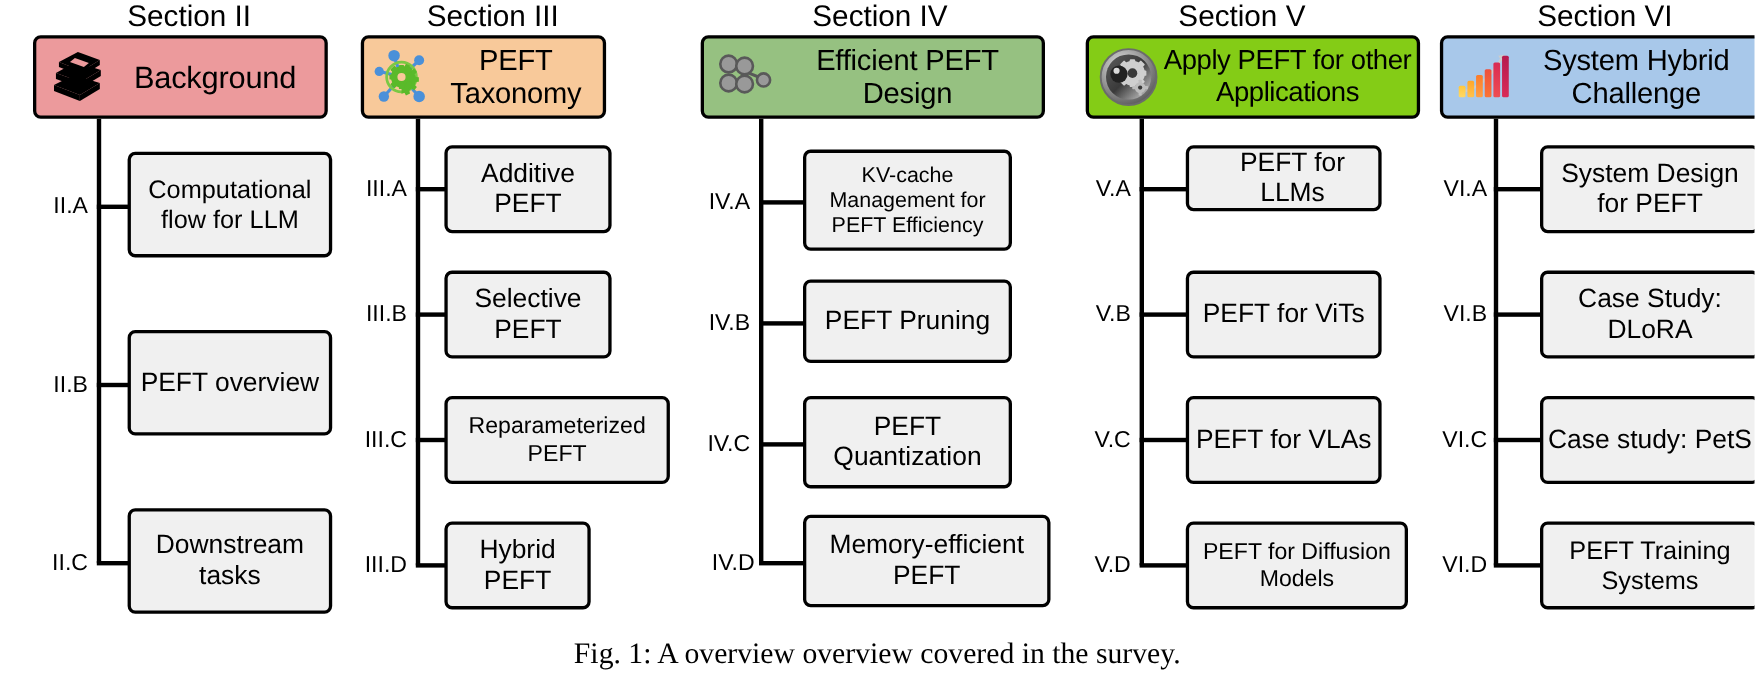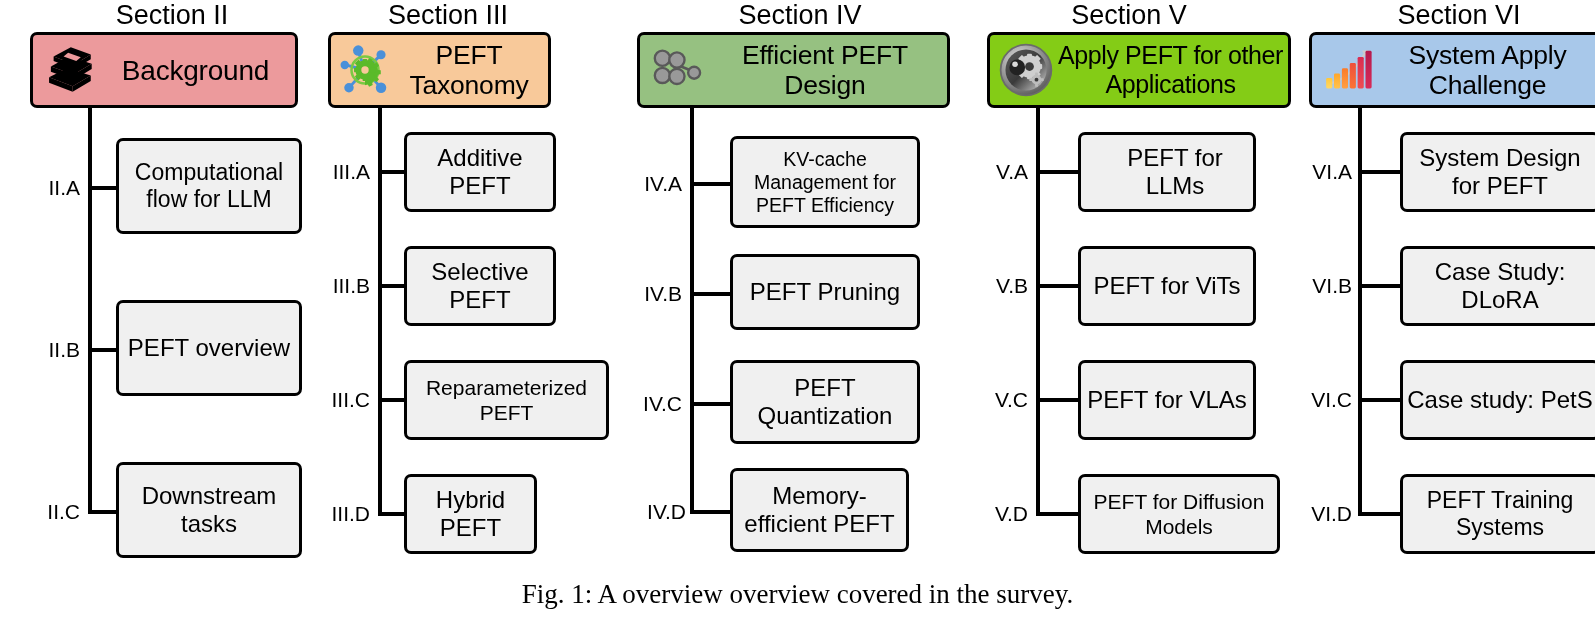--- a/index.html
+++ b/index.html
@@ -302,21 +302,21 @@
         </div>
 
         <div class="branch" style="left:60px; top:294px; width:42px;"></div>
         <div class="sub-label" style="left:0px; top:296px; width:52px;">IV.C</div>
         <div class="sub-box" style="left:100px; top:252px; width:190px; height:84px;">
           <span>PEFT Quantization</span>
         </div>
 
         <div class="branch" style="left:60px; top:402px; width:42px;"></div>
         <div class="sub-label" style="left:4px; top:404px; width:52px;">IV.D</div>
-        <div class="sub-box" style="left:100px; top:360px; width:179px; height:84px;align-items:center;">
+        <div class="sub-box" style="left:100px; top:360px; width:225px; height:84px;align-items:center;">
           <span>Memory-efficient PEFT</span>
         </div>
       </div>
     </div>
 
     <div class="column" style="width:330px; margin-left:-6px;">
       <div class="section-title">Section V</div>
 
       <div class="header-box" style="background:#84cc16; width:304px; margin-left:23px;">
         <div class="header-icon">
@@ -361,21 +361,21 @@
           </svg>
         </div>
         <div class="header-label tight">Apply PEFT for other Applications</div>
       </div>
 
       <div class="tree">
         <div class="trunk" style="left:72px; top:0px; height:406px;"></div>
 
         <div class="branch" style="left:72px; top:62px; width:44px;"></div>
         <div class="sub-label" style="left:14px; top:64px; width:50px;">V.A</div>
-        <div class="sub-box" style="left:114px; top:24px; width:178px; height:80px;padding-left:20px;">
+        <div class="sub-box" style="left:114px; top:24px; width:178px; height:60px;padding-left:20px;">
           <span>PEFT for LLMs</span>
         </div>
 
         <div class="branch" style="left:72px; top:176px; width:44px;"></div>
         <div class="sub-label" style="left:14px; top:178px; width:50px;">V.B</div>
         <div class="sub-box" style="left:114px; top:138px; width:178px; height:80px;">
           <span>PEFT for ViTs</span>
         </div>
 
         <div class="branch" style="left:72px; top:290px; width:44px;"></div>
@@ -427,21 +427,21 @@
             <path d="M8 48 C 22 46, 38 36, 52 12" fill="none" stroke="#cccccc" stroke-width="2.6"></path>
             <path d="M48 10 L55 9 L52 16 Z" fill="#cccccc"></path>
             <rect x="7" y="41" width="7" height="12" rx="1.6" fill="url(#b1)"></rect>
             <rect x="16" y="36" width="7" height="17" rx="1.6" fill="url(#b2)"></rect>
             <rect x="25" y="30" width="7" height="23" rx="1.6" fill="url(#b3)"></rect>
             <rect x="34" y="24" width="7" height="29" rx="1.6" fill="url(#b4)"></rect>
             <rect x="43" y="17" width="7" height="36" rx="1.6" fill="url(#b5)"></rect>
             <rect x="52" y="10" width="7" height="43" rx="1.6" fill="url(#b6)"></rect>
           </svg>
         </div>
-        <div class="header-label two-line">System Apply Challenge</div>
+        <div class="header-label two-line">System Hybrid Challenge</div>
       </div>
 
       <div class="tree">
         <div class="trunk" style="left:54px; top:0px; height:406px;"></div>
 
         <div class="branch" style="left:54px; top:62px; width:44px;"></div>
         <div class="sub-label" style="left:-8px; top:64px; width:56px;">VI.A</div>
         <div class="sub-box" style="left:96px; top:24px; width:200px; height:80px;">
           <span>System Design for PEFT</span>
         </div>

